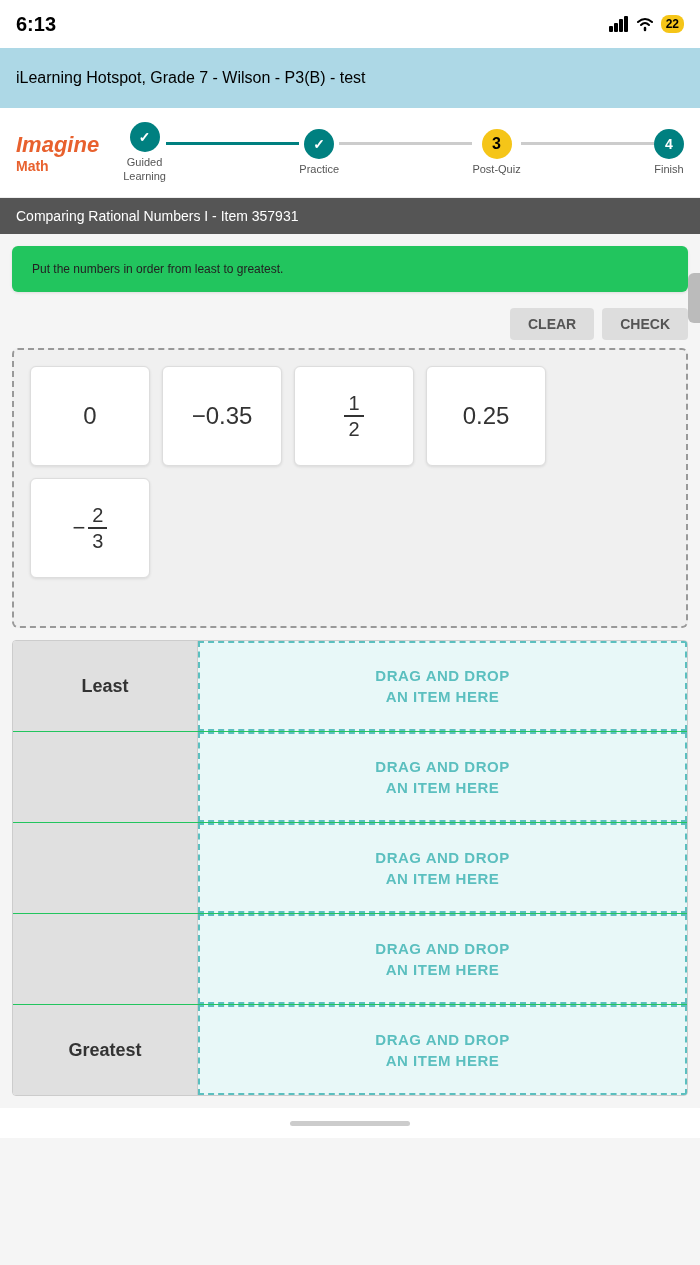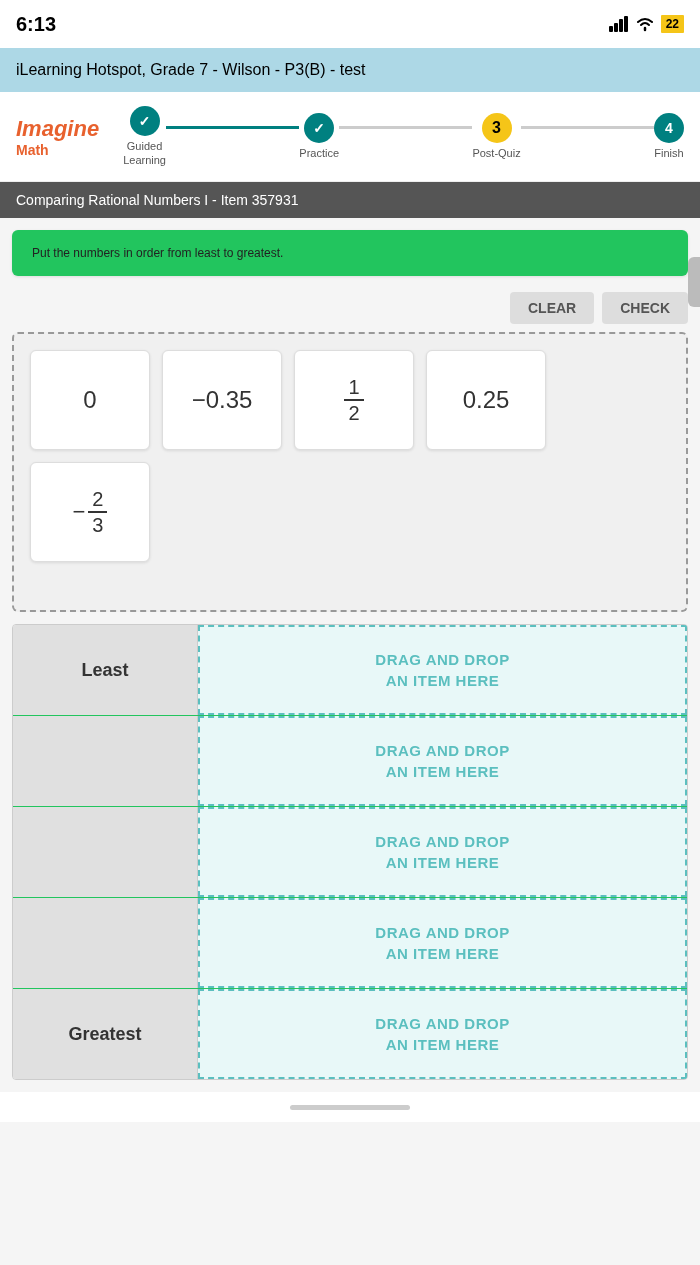--- a/index.html
+++ b/index.html
@@ -29,31 +29,31 @@
       display: flex;
       align-items: center;
       gap: 6px;
     }
     .battery-badge {
       background: #f5c518;
       color: #000;
       font-size: 12px;
       font-weight: 700;
       padding: 2px 5px;
-      border-radius: 1px;
+      border-radius: 8px;
     }
 
     
     .app-header {
       background: #add8e6;
       padding: 8px 16px;
       font-size: 16px;
       font-weight: 500;
       color: #000;
-      height: 44px;
+      height: 60px;
       display: flex;
       align-items: center;
     }
 
     
     .nav-bar {
       background: #fff;
       padding: 12px 16px;
       display: flex;
       align-items: center;

